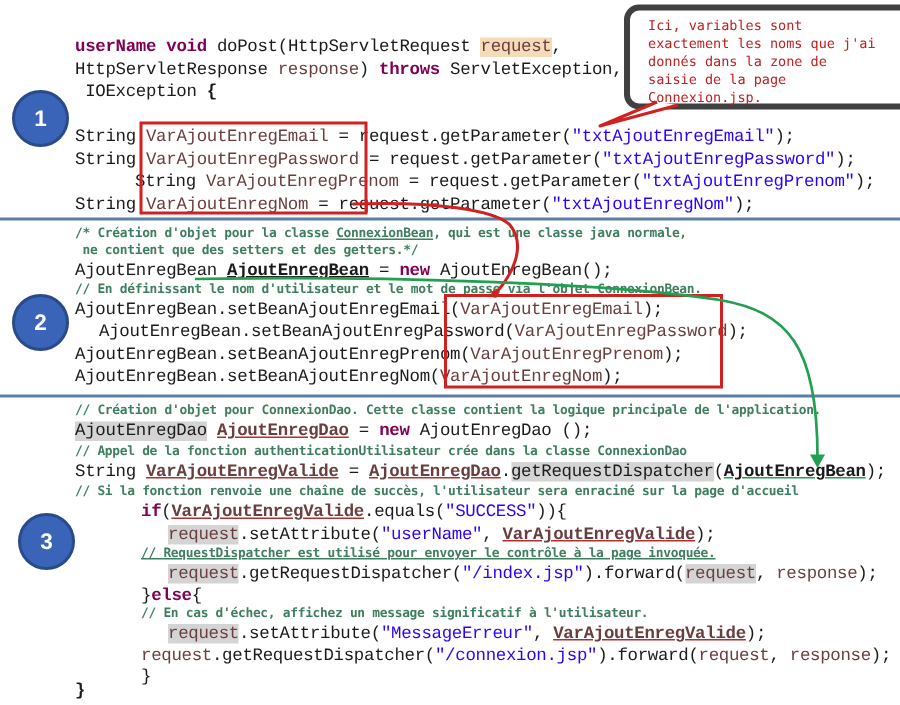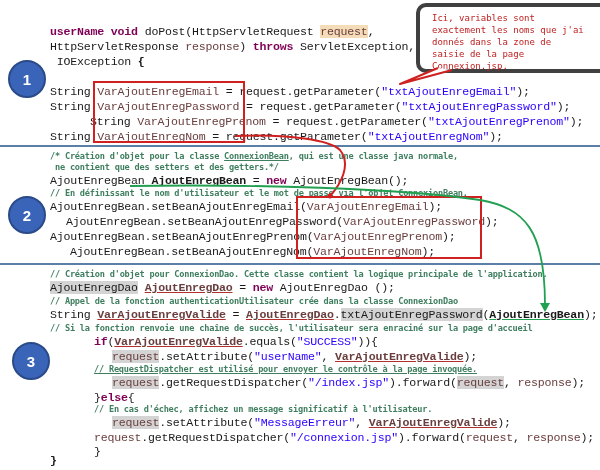--- a/index.html
+++ b/index.html
@@ -61,30 +61,30 @@
 <div class="abs code" style="left:50px; top:173px;"><span>AjoutEnregBean </span><span class="bold-ul">AjoutEnregBean</span><span> = </span><span class="kw">new</span><span> AjoutEnregBean();</span></div>
 <div class="abs comment" style="left:50px; top:188px;">// En définissant le nom d'utilisateur et le mot de passe via l'objet ConnexionBean.</div>
 
 <div class="circle" style="left:8px; top:196px;">
     <span>2</span>
   </div>
 
 <div class="abs code" style="left:50px; top:199px;"><span>AjoutEnregBean.setBeanAjoutEnregEmail(</span><span class="param">VarAjoutEnregEmail</span><span>);</span></div>
 <div class="abs code" style="left:50px; top:214px;margin-left:16px;"><span>AjoutEnregBean.setBeanAjoutEnregPassword(</span><span class="param">VarAjoutEnregPassword</span><span>);</span></div>
 <div class="abs code" style="left:50px; top:229px;"><span>AjoutEnregBean.setBeanAjoutEnregPrenom(</span><span class="param">VarAjoutEnregPrenom</span><span>);</span></div>
-<div class="abs code" style="left:50px; top:244px;margin-left:20px;"><span>AjoutEnregBean.setBeanAjoutEnregNom(</span><span class="param">VarAjoutEnregNom</span><span>);</span></div>
+<div class="abs code" style="left:50px; top:244px;"><span>AjoutEnregBean.setBeanAjoutEnregNom(</span><span class="param">VarAjoutEnregNom</span><span>);</span></div>
 
 <div class="redbox" style="left:296px; top:196px; width:186px; height:63px;"></div>
 
 <div class="sep" style="top:263px;"></div>
 
 <div class="abs comment" style="left:50px; top:269px;">// Création d'objet pour ConnexionDao. Cette classe contient la logique principale de l'application.</div>
 <div class="abs code" style="left:50px; top:280px;"><span class="hl-gray">AjoutEnregDao</span> <span class="var-ul">AjoutEnregDao</span><span> = </span><span class="kw">new</span><span> AjoutEnregDao ();</span></div>
 <div class="abs comment" style="left:50px; top:296px;">// Appel de la fonction authenticationUtilisateur crée dans la classe ConnexionDao</div>
-<div class="abs code" style="left:50px; top:307px;"><span>String </span><span class="var-ul">VarAjoutEnregValide</span><span> = </span><span class="var-ul">AjoutEnregDao</span><span>.</span><span class="hl-gray">txtAjoutEnregPassword</span><span>(</span><span class="bold-ul" style="text-decoration-color:#20a050;">AjoutEnregBean</span><span>);</span></div>
+<div class="abs code" style="left:50px; top:307px;"><span>String </span><span class="var-ul">VarAjoutEnregValide</span><span> = </span><span class="var-ul">AjoutEnregDao</span><span>.</span><span class="hl-gray">getRequestDispatcher</span><span>(</span><span class="bold-ul" style="text-decoration-color:#20a050;">AjoutEnregBean</span><span>);</span></div>
 <div class="abs comment" style="left:50px; top:323px;">// Si la fonction renvoie une chaîne de succès, l'utilisateur sera enraciné sur la page d'accueil</div>
 
 <div class="circle" style="left:12px; top:342px;">
     <span>3</span>
   </div>
 
 <div class="abs code" style="left:94px; top:334px;"><span class="kw">if</span><span>(</span><span class="var-ul">VarAjoutEnregValide</span><span>.equals(</span><span class="str">"SUCCESS"</span><span>)){</span></div>
 <div class="abs code" style="left:112px; top:349px;"><span class="param hl-gray">request</span><span>.setAttribute(</span><span class="str">"userName"</span><span>, </span><span class="var-ul">VarAjoutEnregValide</span><span>);</span></div>
 <div class="abs comment" style="left:94px; top:364px;text-decoration:underline;">// RequestDispatcher est utilisé pour envoyer le contrôle à la page invoquée.</div>
 <div class="abs code" style="left:112px; top:375px;"><span class="param hl-gray">request</span><span>.getRequestDispatcher(</span><span class="str">"/index.jsp"</span><span>).forward(</span><span class="param hl-gray">request</span><span>, </span><span class="param">response</span><span>);</span></div>

